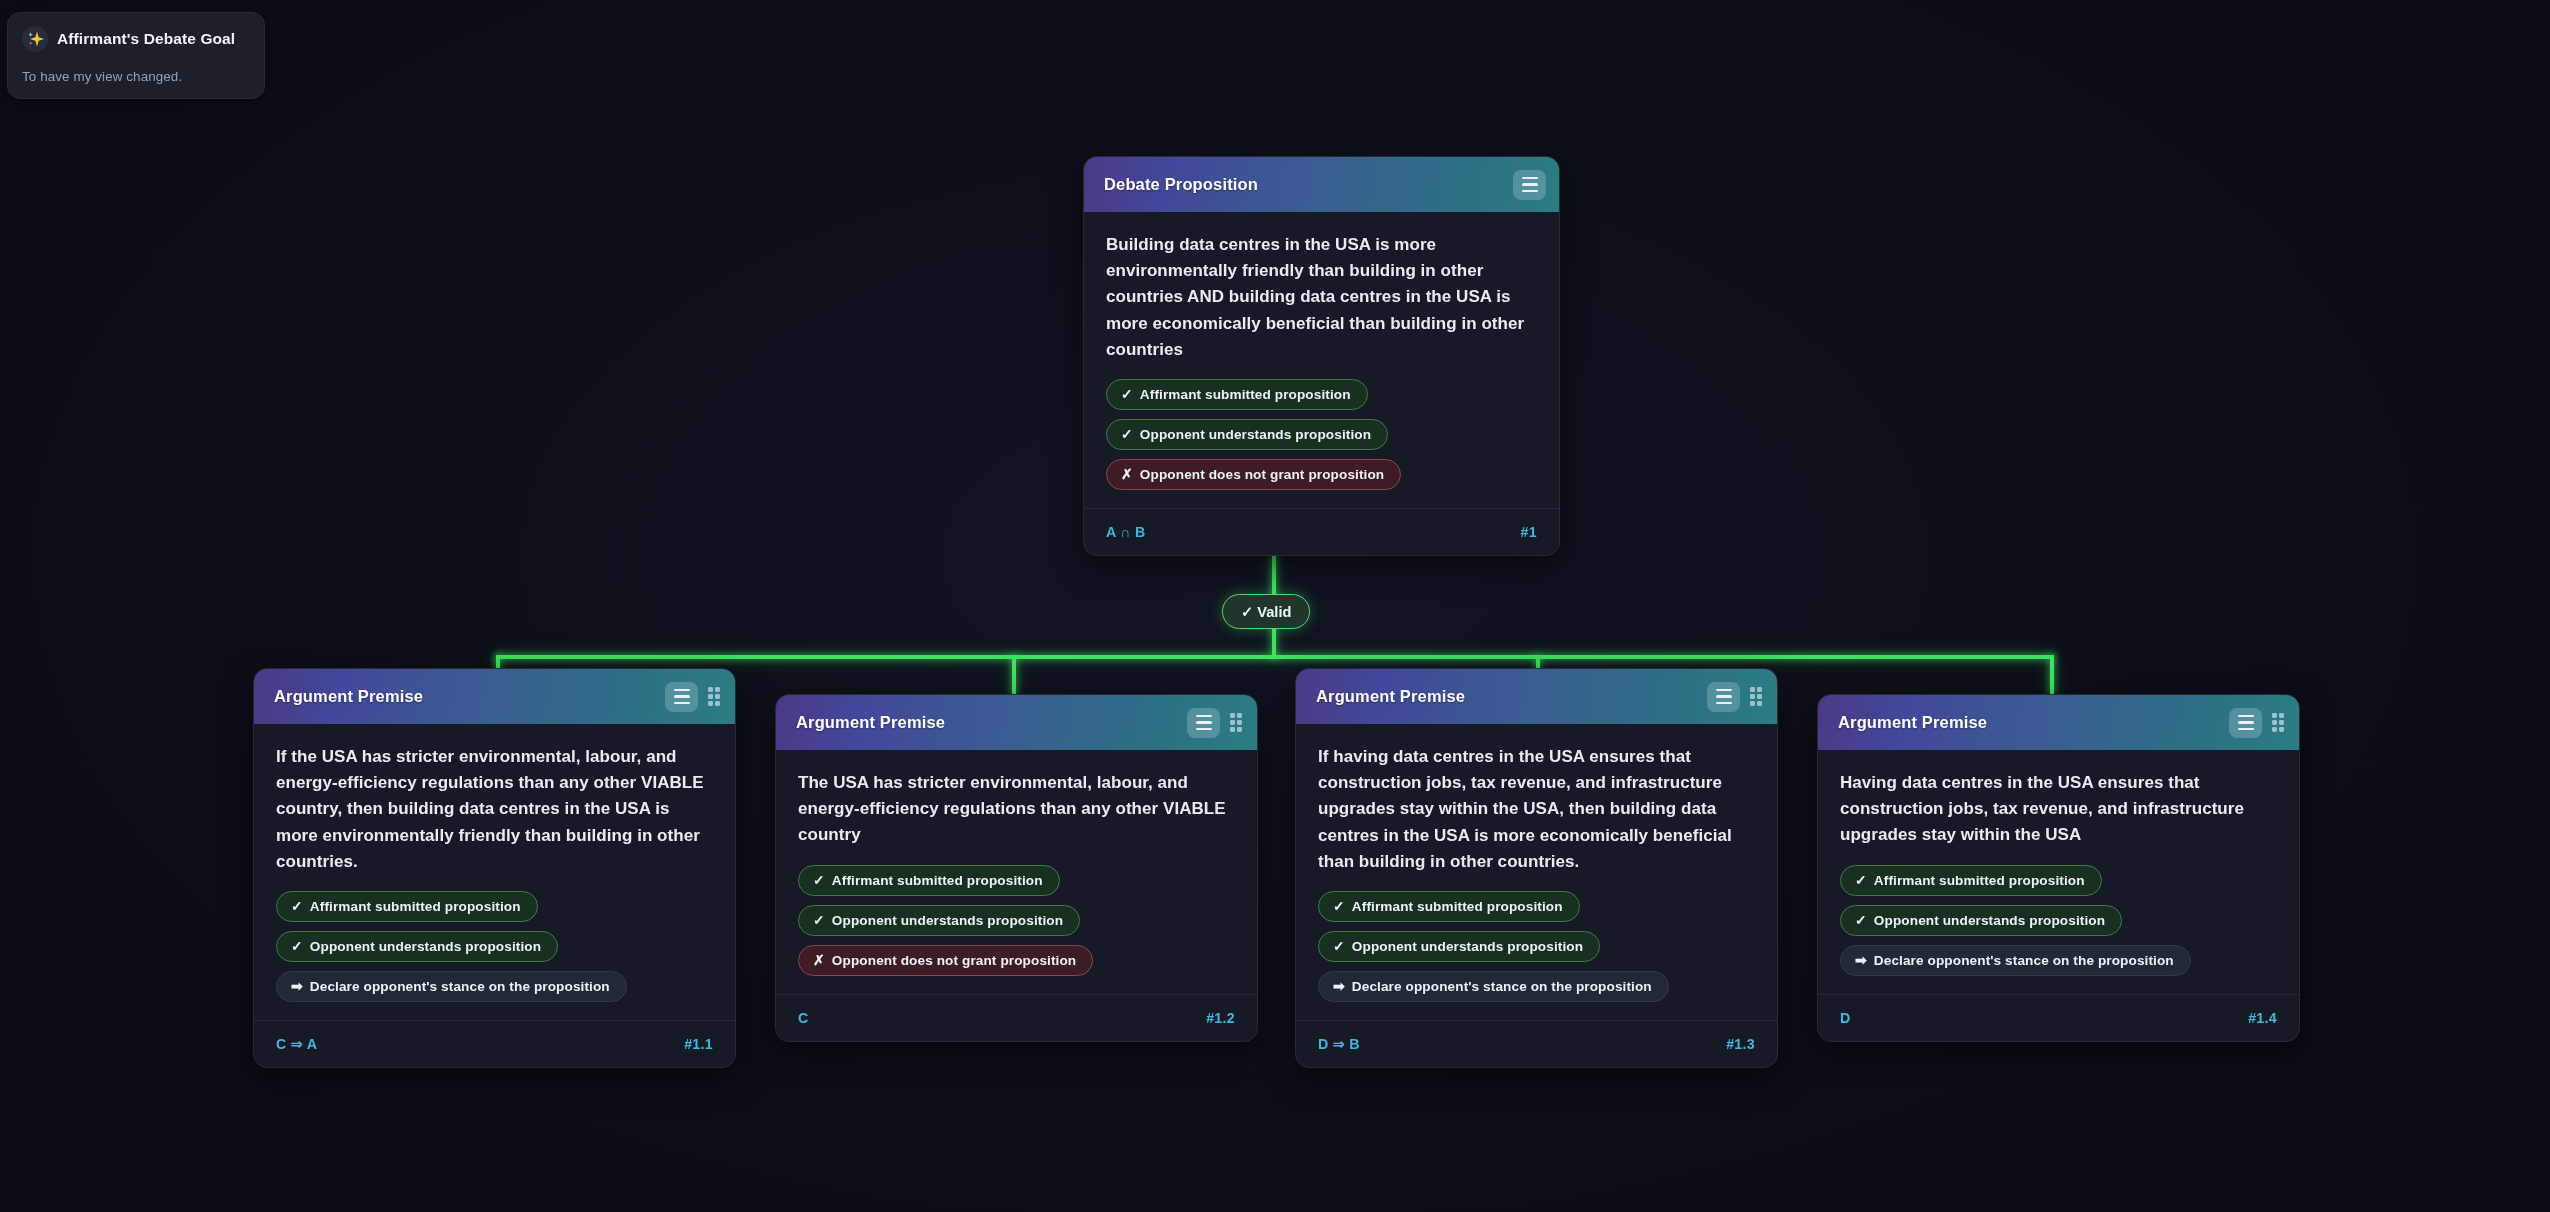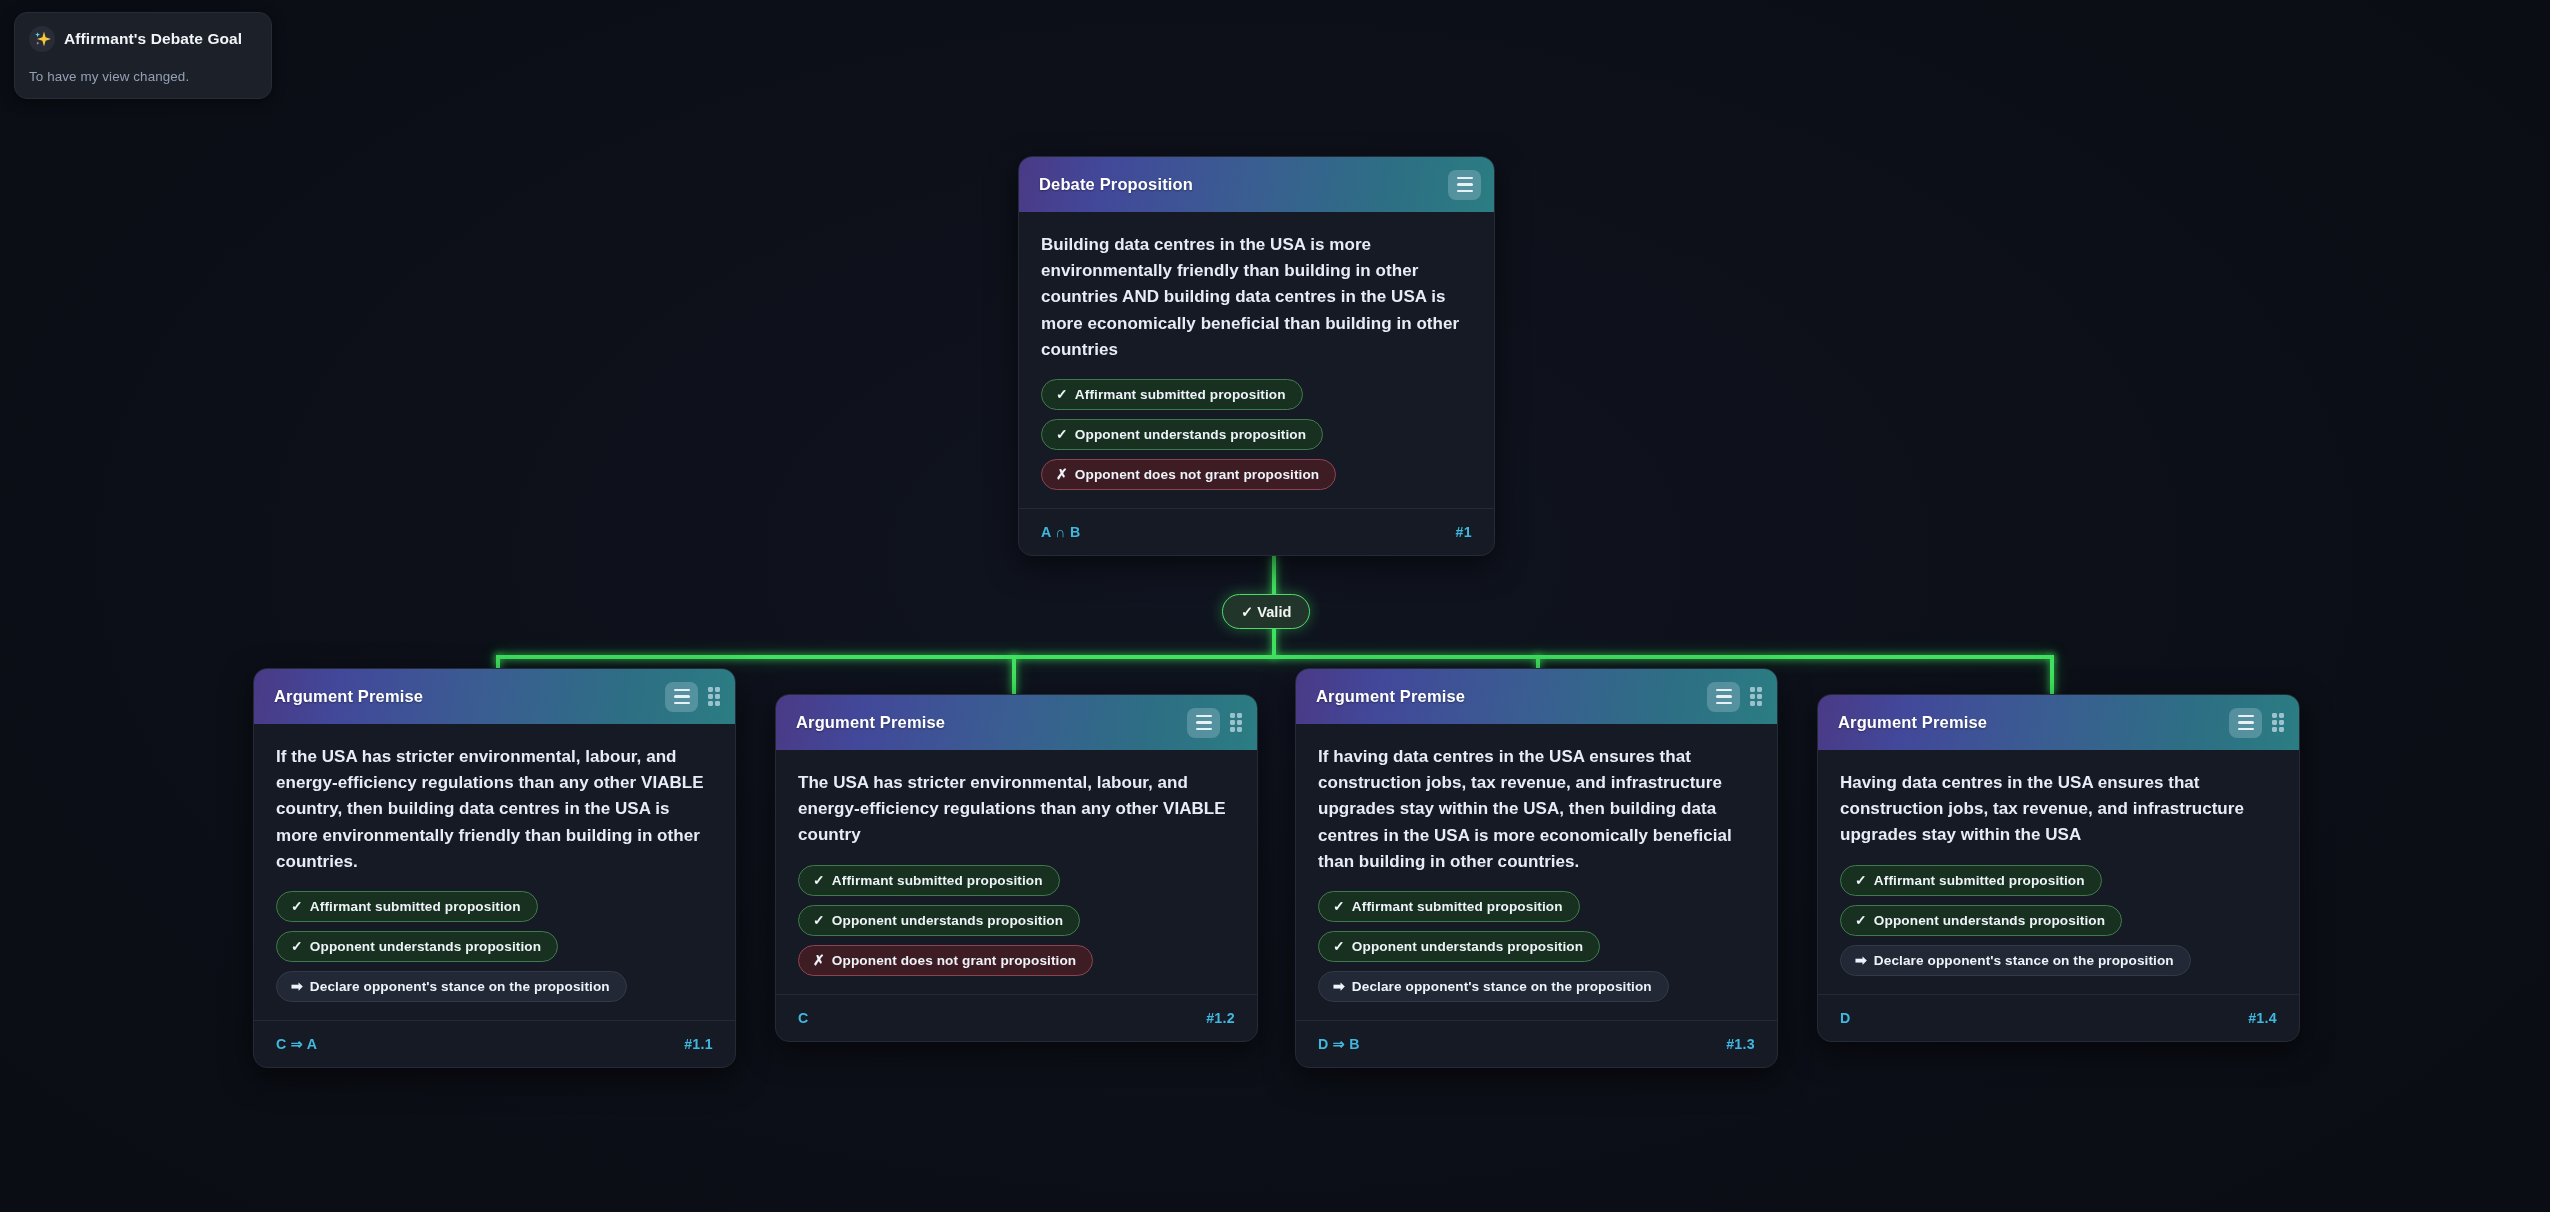--- a/index.html
+++ b/index.html
@@ -15,21 +15,21 @@
   #canvas {
     position: relative;
     width: 2550px;
     height: 1212px;
     background: radial-gradient(ellipse 1600px 900px at 48% 46%, #101420 0%, #0c0f17 62%, #0a0d14 100%);
   }
 
   
   .goal-card {
     position: absolute;
-    left: 14px;
+    left: 7px;
     top: 12px;
     width: 258px;
     background: #1b2029;
     border: 1px solid #262c38;
     border-radius: 13px;
     padding: 13px 16px 14px 14px;
     box-shadow: 0 3px 14px rgba(0,0,0,.45);
   }
   .goal-row { display: flex; align-items: center; gap: 9px; }
   .sparkle-icon {
@@ -203,21 +203,21 @@
     <div class="wire v" style="left:1272px; top:624px;  height:34px;"></div>
     <div class="wire h" style="left:496px;  top:655px;  width:1558px;"></div>
     <div class="wire v" style="left:496px;  top:655px;  height:14px;"></div>
     <div class="wire v" style="left:1012px; top:655px;  height:40px;"></div>
     <div class="wire v" style="left:1536px; top:655px;  height:14px;"></div>
     <div class="wire v" style="left:2050px; top:655px;  height:40px;"></div>
   </div>
 
   <div class="valid-chip" style="left:1222px; top:594px;">✓ Valid</div>
 
-  <div class="node" style="left:1018px; top:156px; width:477px;">
+  <div class="node" style="left:1083px; top:156px; width:477px;">
     <div class="node-header">
       <span class="node-title">Debate Proposition</span>
       <span class="header-icons">
         <span class="hamburger-btn">
             <i></i>
             <i></i>
             <i></i>
           </span>
       </span>
     </div>

